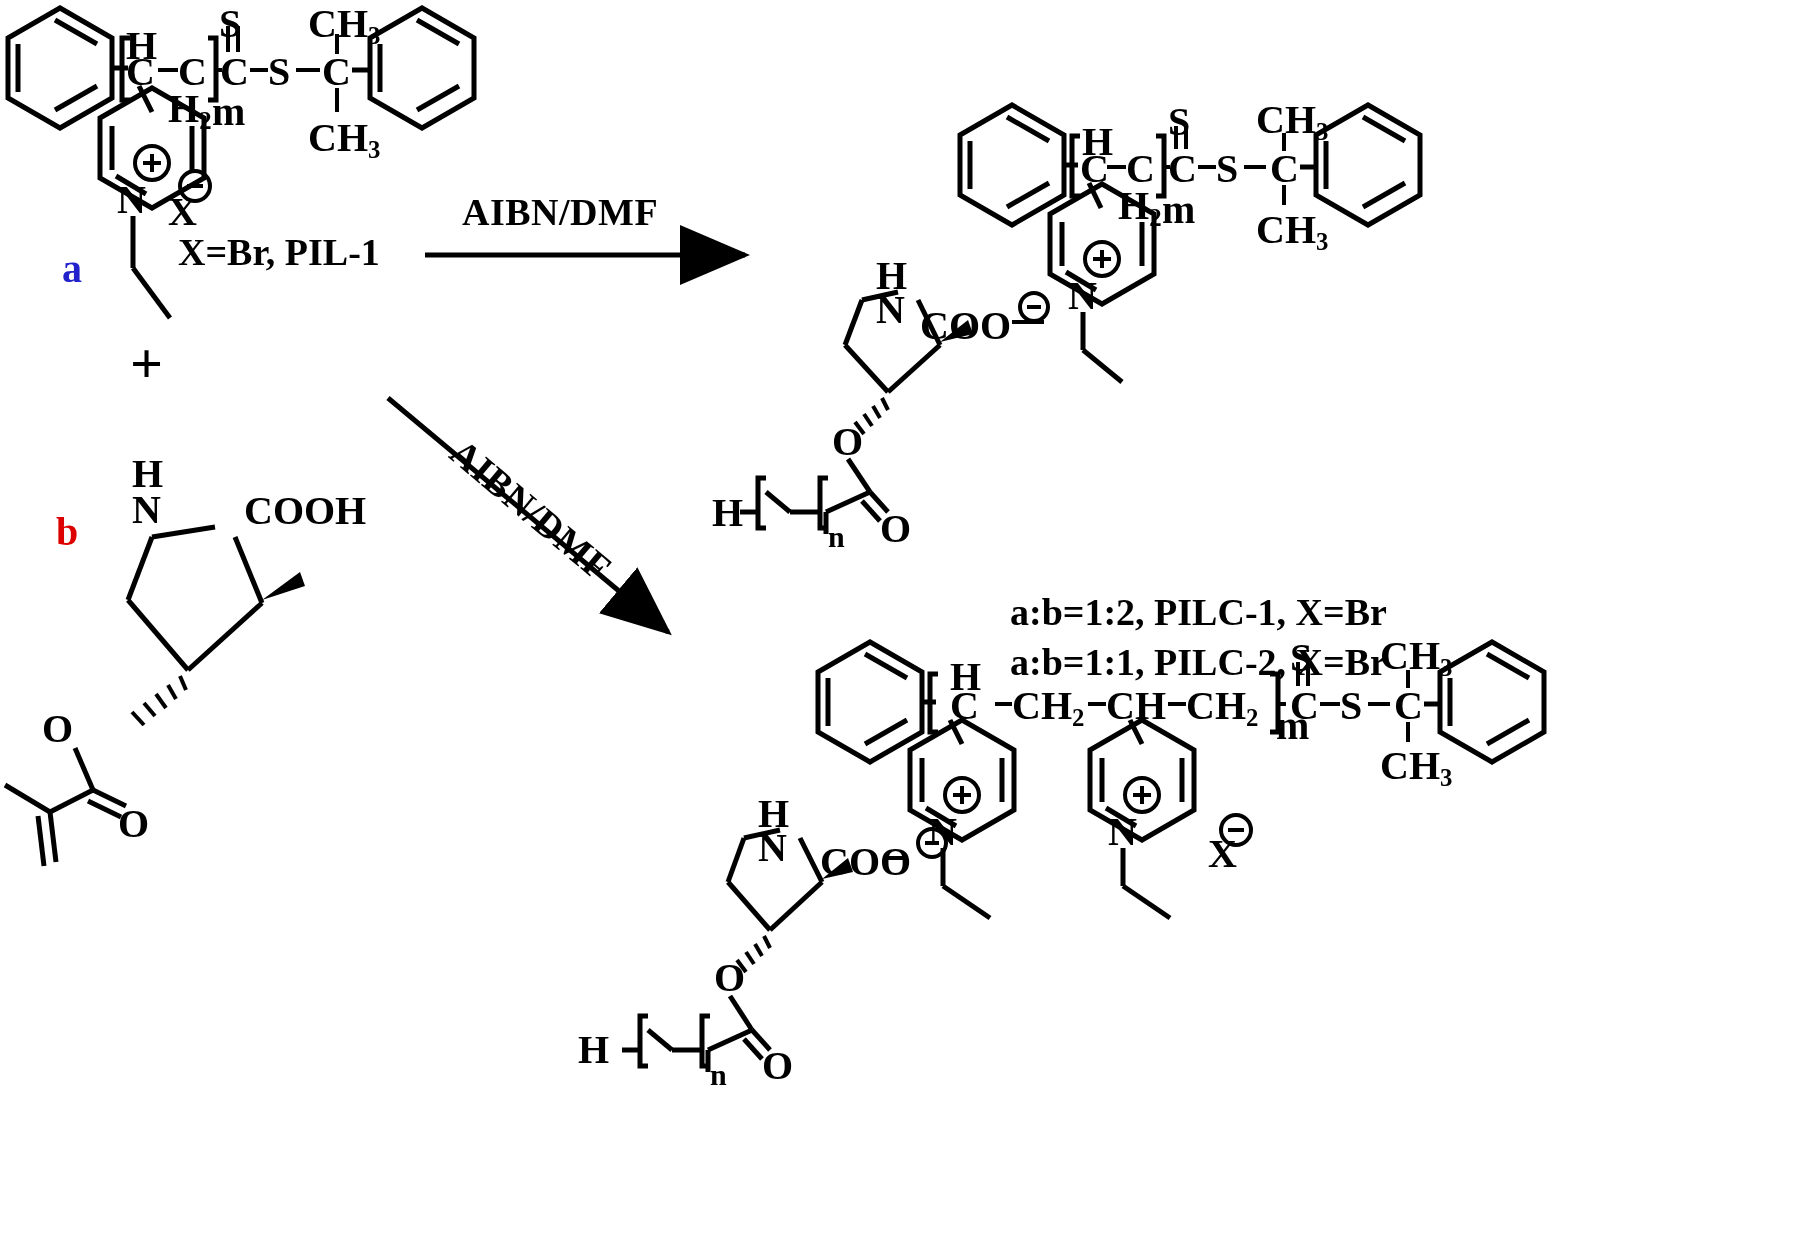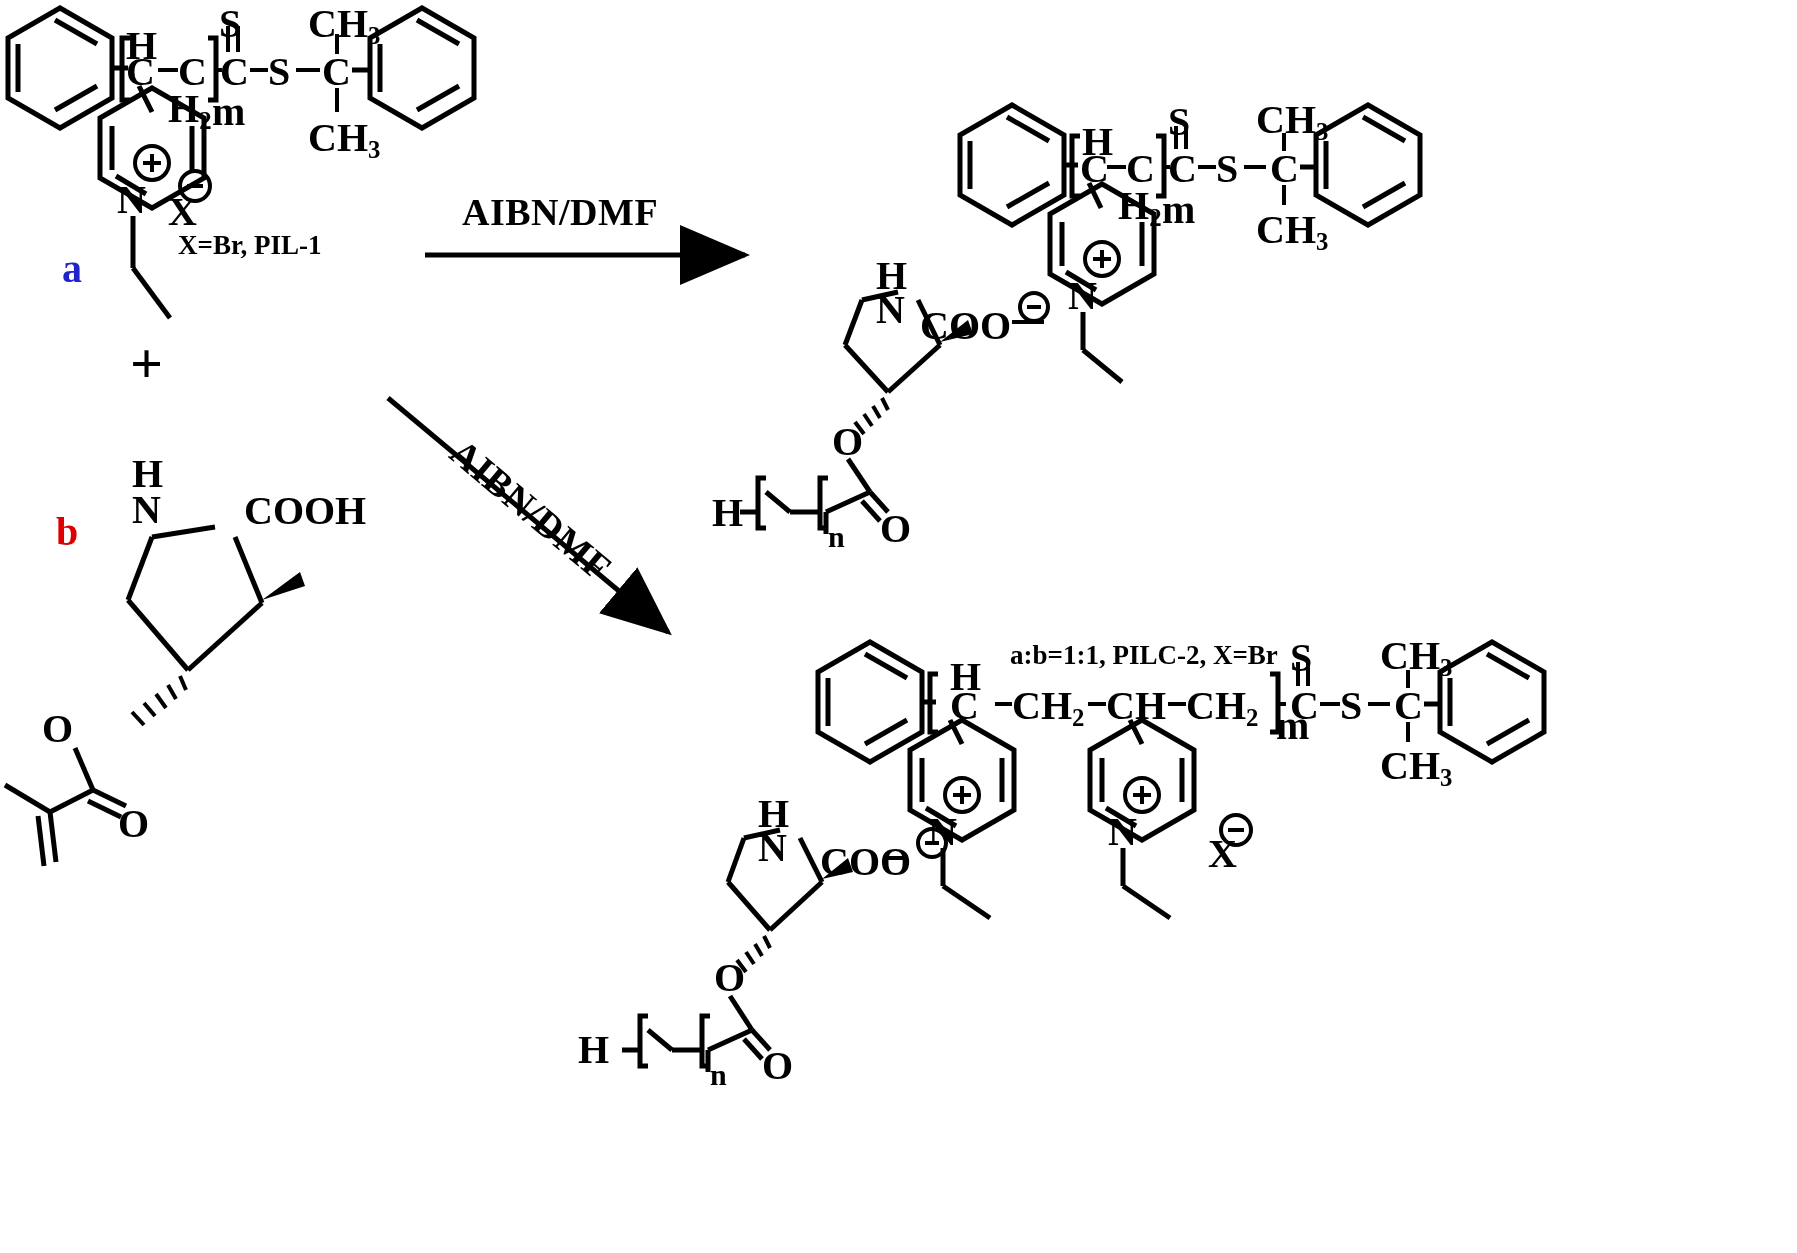--- a/index.html
+++ b/index.html
@@ -5,21 +5,21 @@
 <style>
   html,body{margin:0;padding:0;background:#ffffff;}
   body{width:1797px;height:1253px;position:relative;overflow:hidden;
        font-family:"Liberation Serif", serif; color:#000;}
   .scheme{position:absolute;left:0;top:0;width:1797px;height:1253px;}
   svg{position:absolute;left:0;top:0;}
   .lbl{position:absolute;white-space:nowrap;font-weight:bold;}
   .t-a{color:#2222cc;}
   .t-b{color:#dd0000;}
   .cond{font-size:38px;font-weight:bold;letter-spacing:0.5px;}
-  .prod{font-size:27px;font-weight:bold;}
+  .prod{font-size:38px;font-weight:bold;}
   .plus{font-size:58px;font-weight:bold;}
   sub{font-size:0.62em;vertical-align:-0.28em;}
   .atom{font-size:40px;font-weight:bold;}
   .small{font-size:30px;font-weight:bold;}
 </style>
 </head>
 <body>
 
 <div class="scheme">
 
@@ -282,20 +282,21 @@
 <div class="lbl atom" style="left:1256px;top:206px;"><span>CH</span><sub>3</sub></div>
 <div class="lbl atom" style="left:1068px;top:272px;">N</div>
 <div class="lbl atom" style="left:920px;top:302px;">COO</div>
 <div class="lbl atom" style="left:876px;top:252px;">H</div>
 <div class="lbl atom" style="left:876px;top:286px;">N</div>
 <div class="lbl atom" style="left:832px;top:418px;">O</div>
 <div class="lbl atom" style="left:880px;top:505px;">O</div>
 <div class="lbl atom" style="left:712px;top:489px;">H</div>
 <div class="lbl small" style="left:828px;top:520px;">n</div>
 
+<div class="lbl prod" style="left:1010px;top:590px;">a:b=1:2, PILC-1, X=Br</div>
 <div class="lbl prod" style="left:1010px;top:640px;">a:b=1:1, PILC-2, X=Br</div>
 
 <div class="lbl atom" style="left:950px;top:653px;">H</div>
 <div class="lbl atom" style="left:950px;top:682px;">C</div>
 <div class="lbl atom" style="left:1012px;top:682px;"><span>CH</span><sub>2</sub></div>
 <div class="lbl atom" style="left:1106px;top:682px;">CH</div>
 <div class="lbl atom" style="left:1186px;top:682px;"><span>CH</span><sub>2</sub></div>
 <div class="lbl atom" style="left:1276px;top:702px;">m</div>
 <div class="lbl atom" style="left:1290px;top:634px;">S</div>
 <div class="lbl atom" style="left:1290px;top:682px;">C</div>

